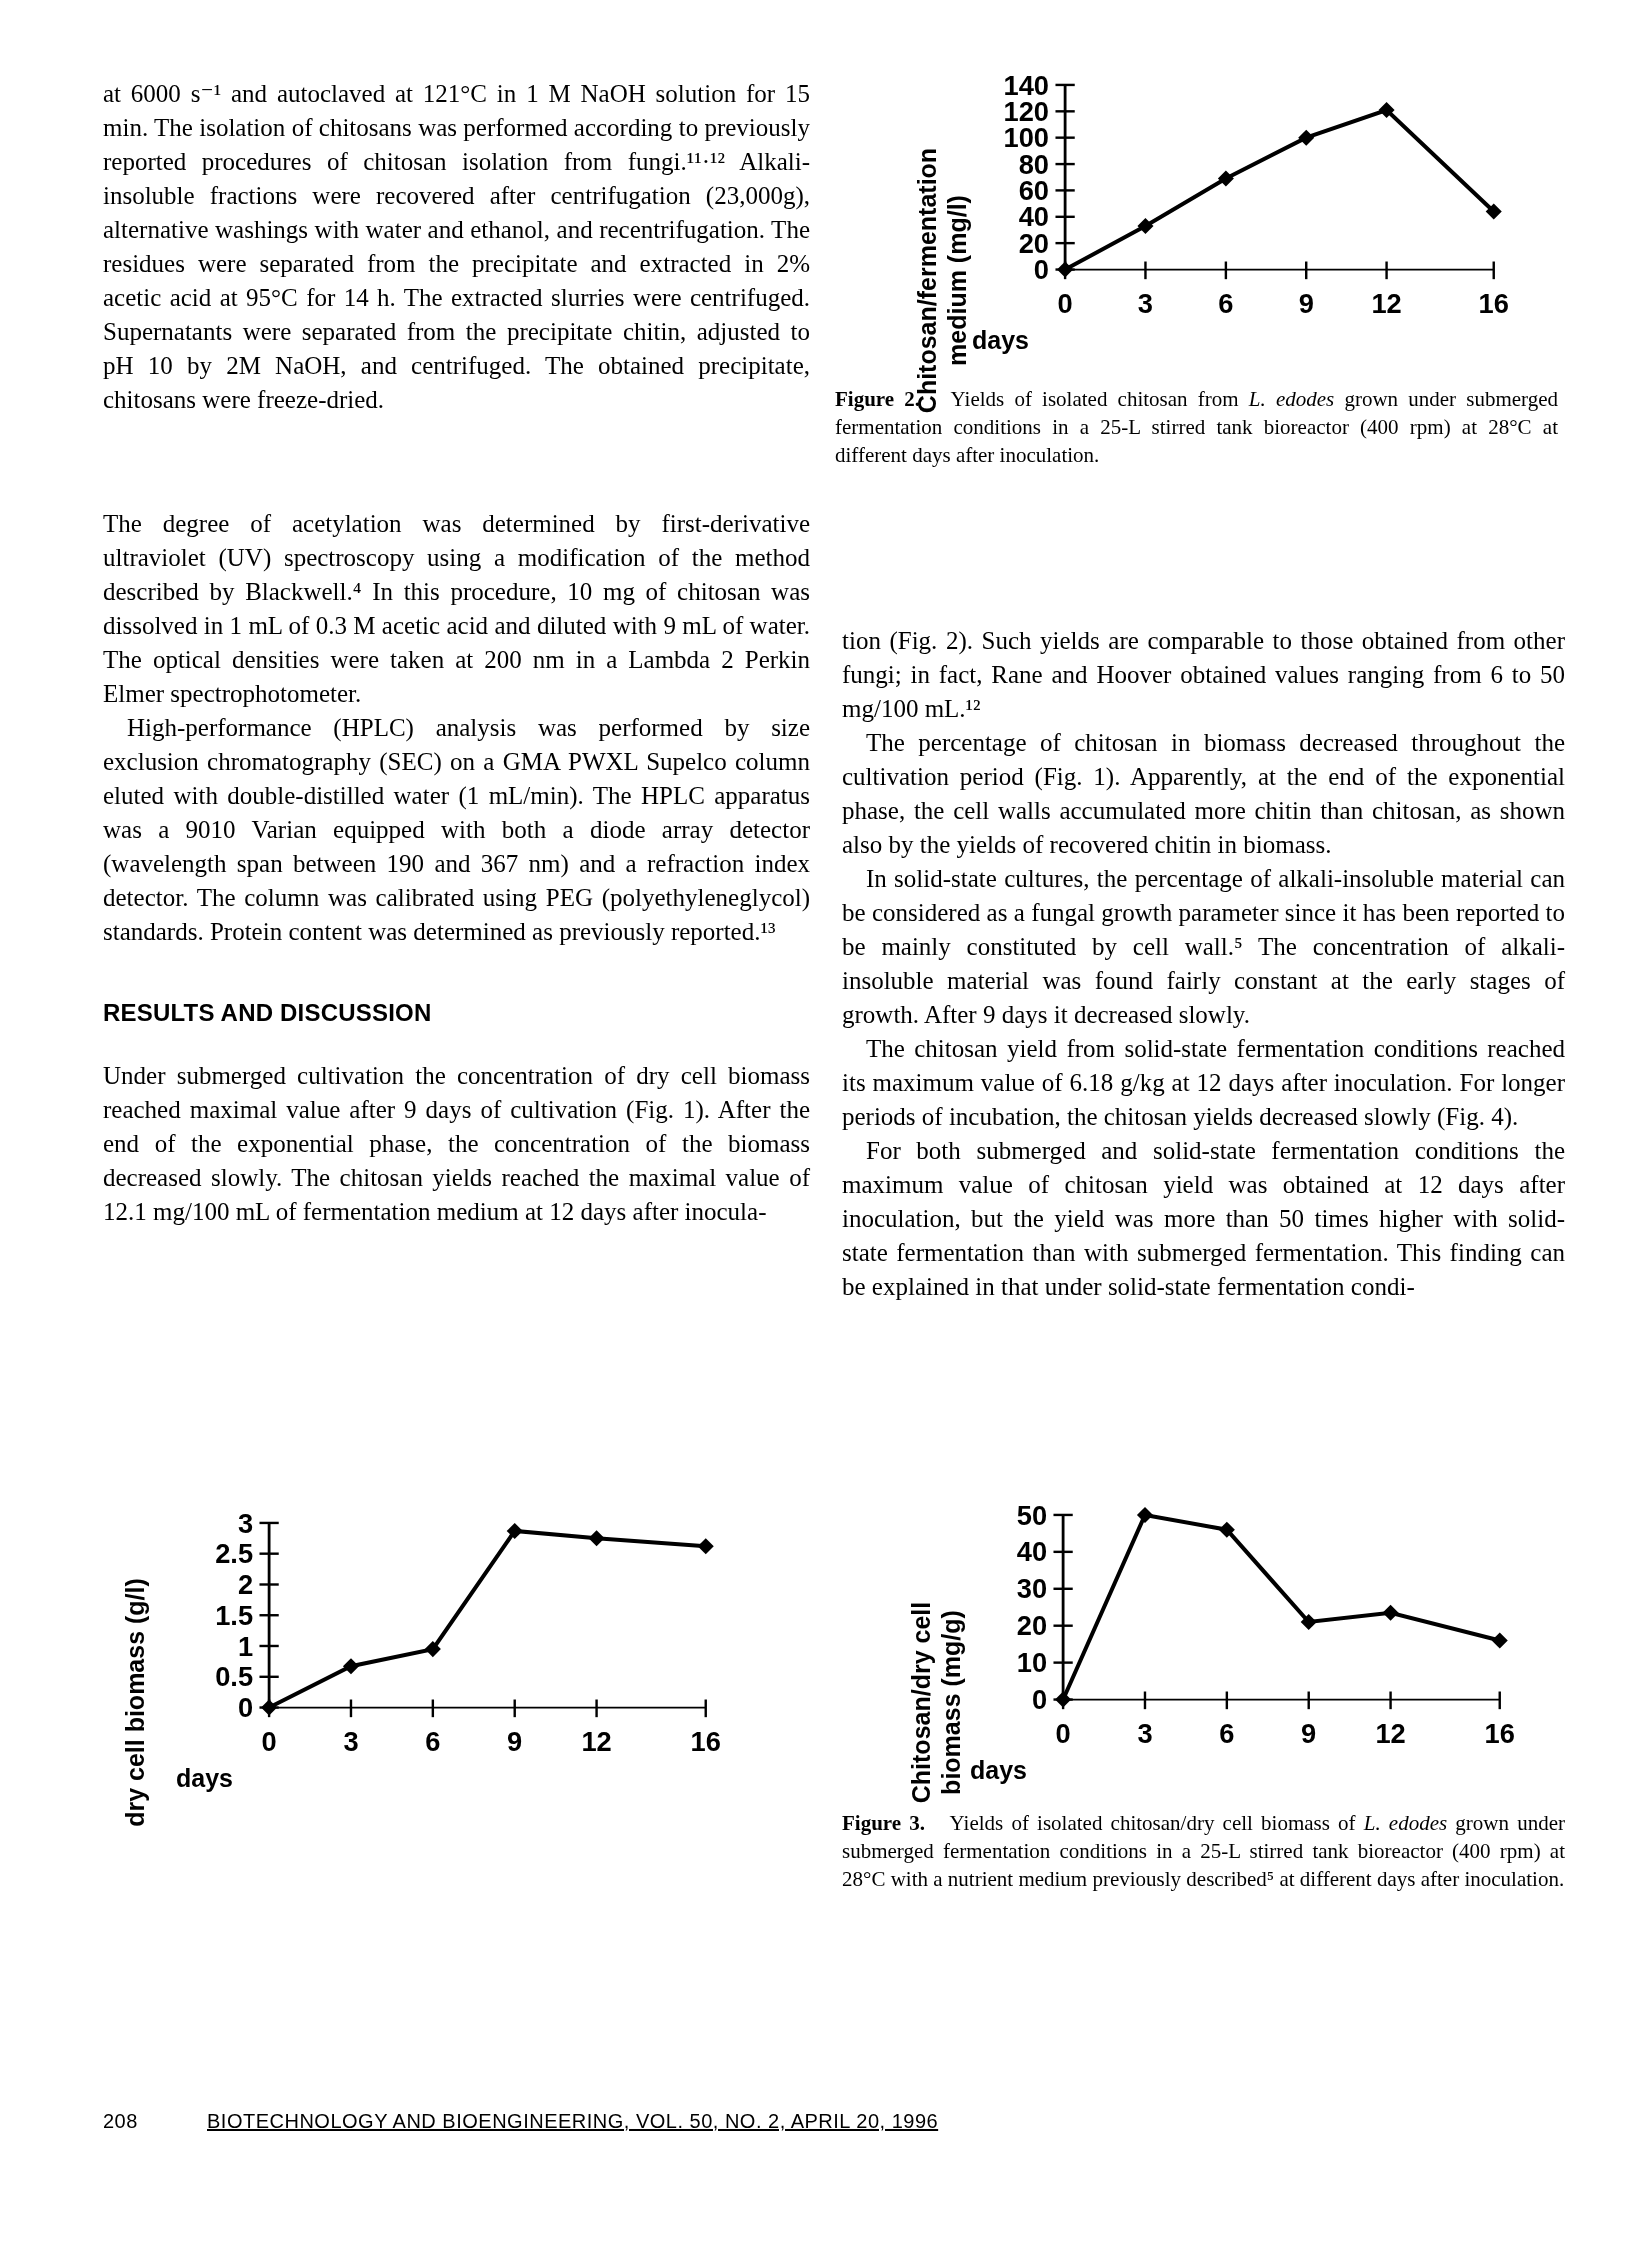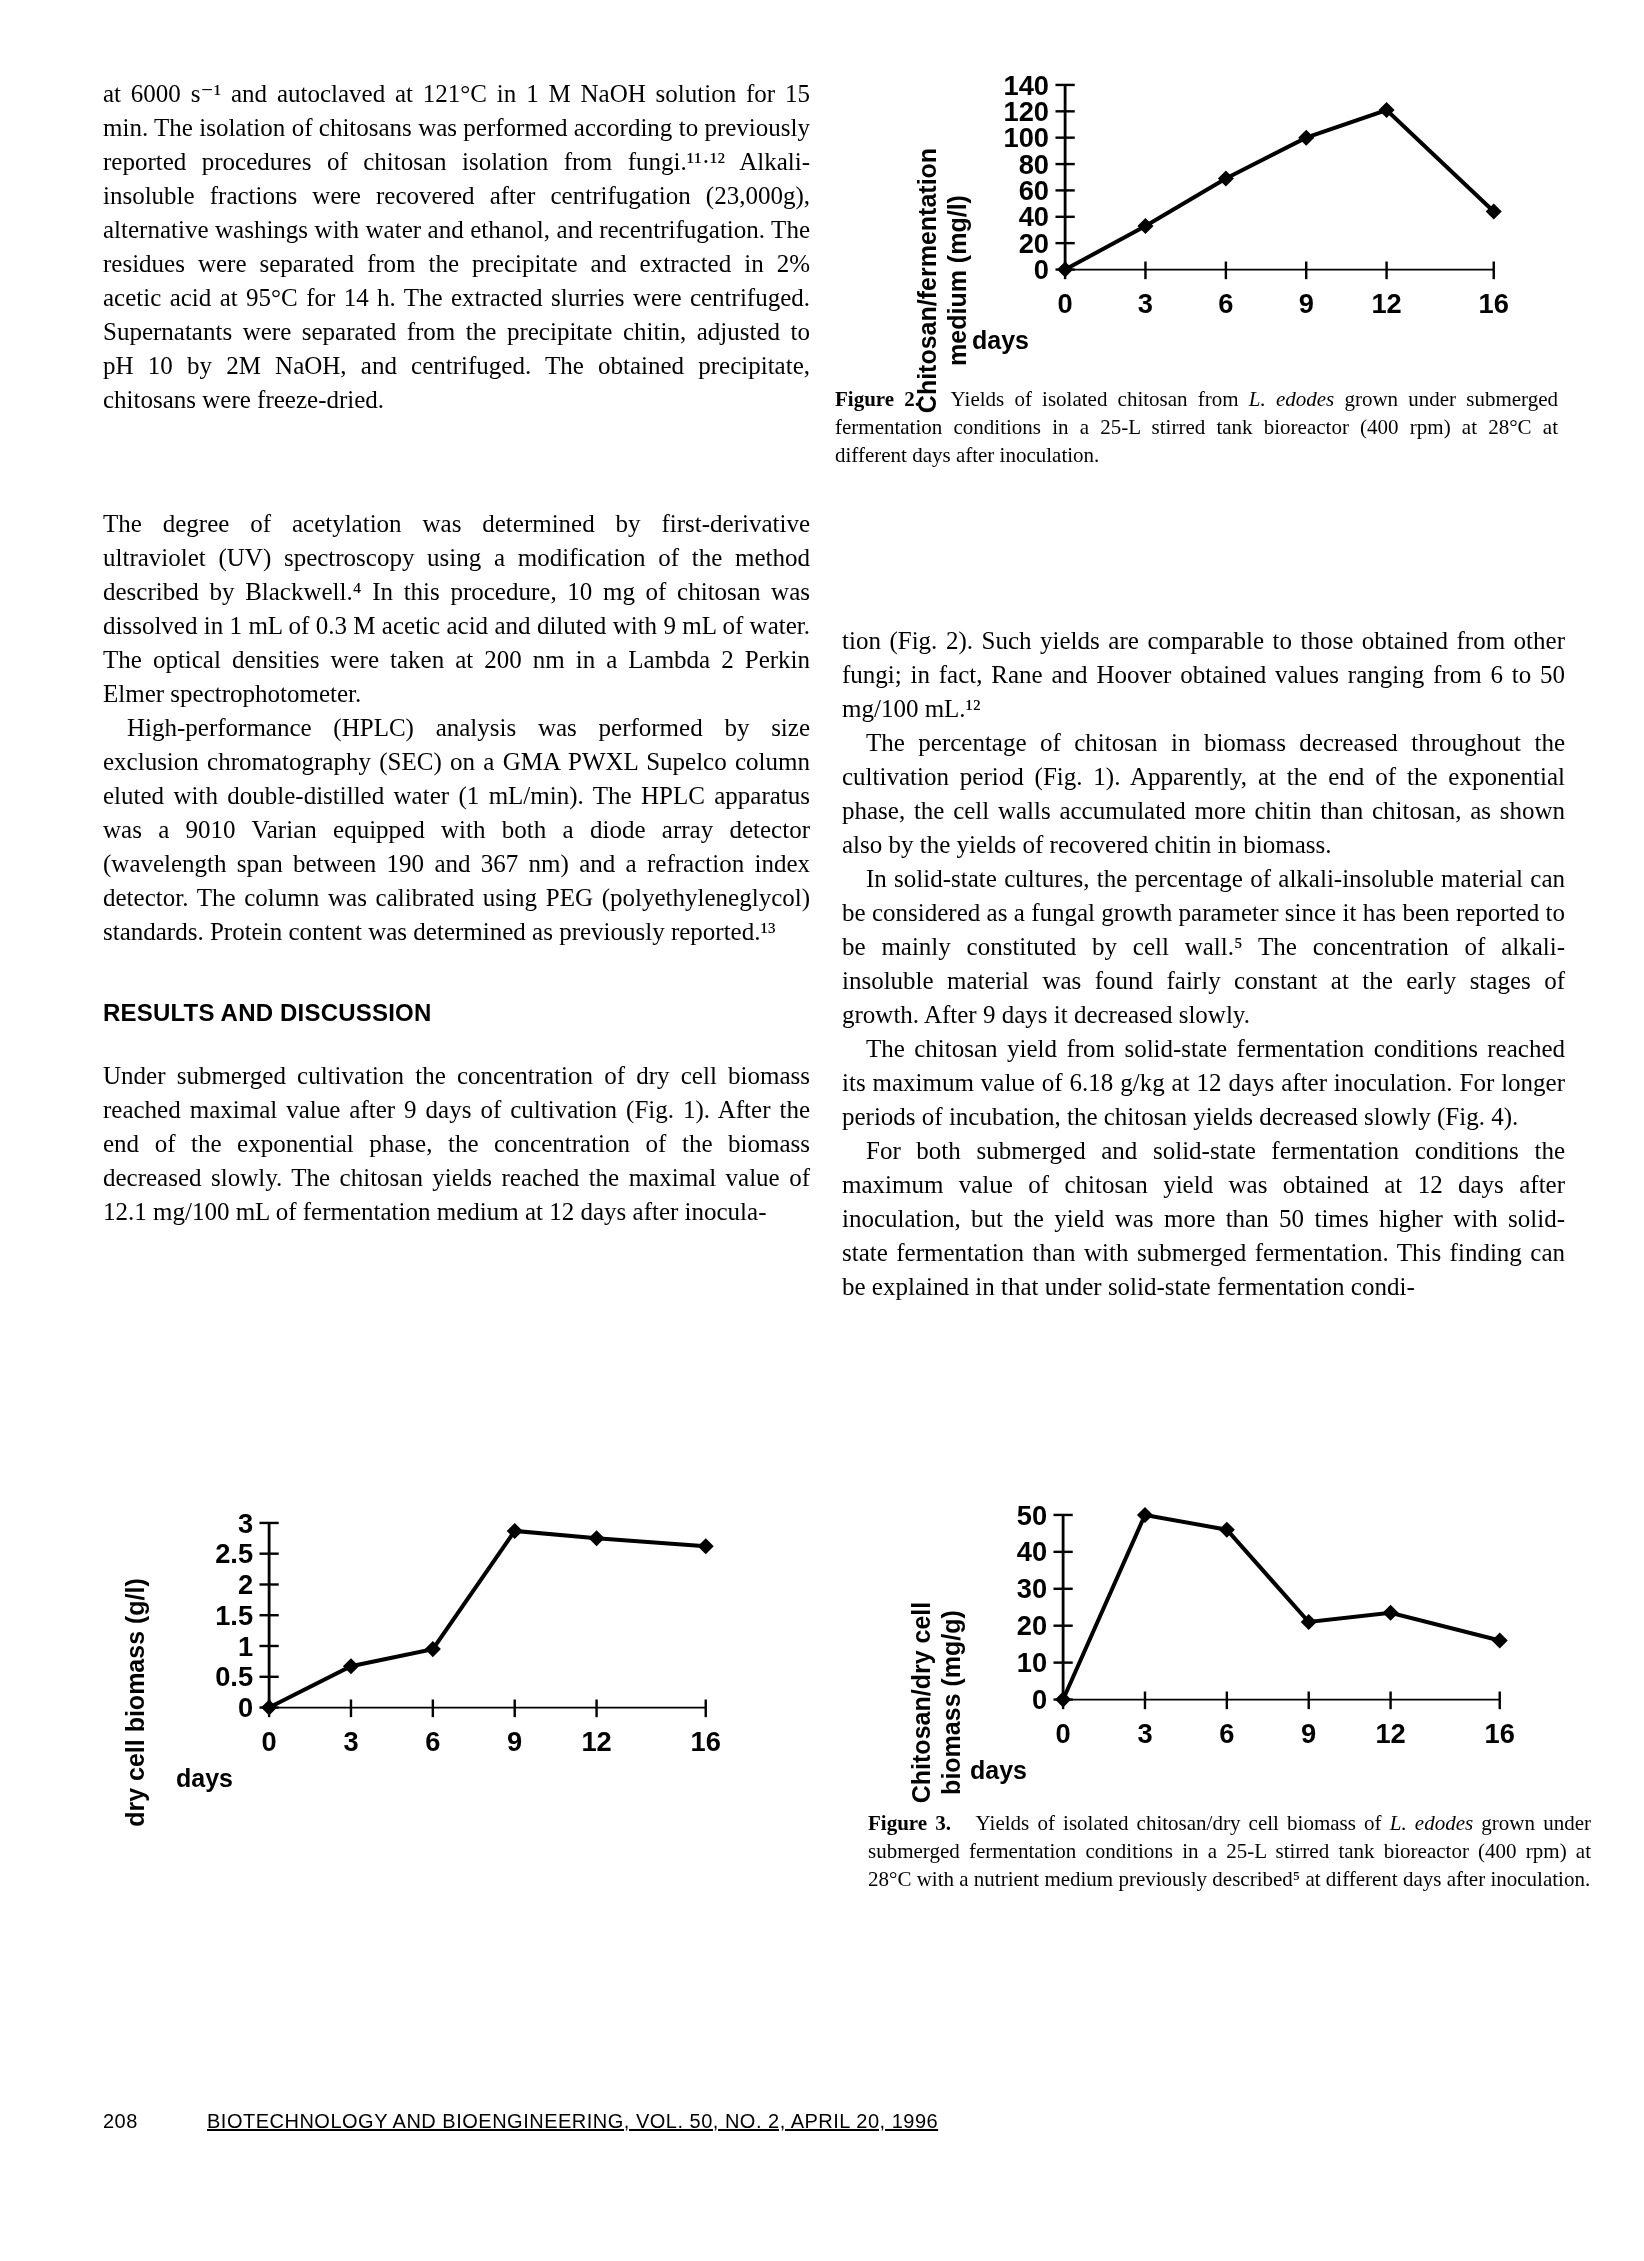--- a/index.html
+++ b/index.html
@@ -341,21 +341,21 @@
           <polygon points="320,24.4 330,34.4 320,44.4 310,34.4"></polygon>
           <polygon points="422,139.4 432,149.4 422,159.4 412,149.4"></polygon>
           <polygon points="524,127.9 534,137.9 524,147.9 514,137.9"></polygon>
           <polygon points="660,162.4 670,172.4 660,182.4 650,172.4"></polygon>
         </g>
       </svg>
 
       <div class="xlabel" style="width:530px; margin-top:4.8px;">days</div>
     </div>
 
-    <p class="caption" style="margin-top:24px; width:723px;margin-left:26px;">
+    <p class="caption" style="margin-top:24px; width:723px;">
       <b>Figure 3.</b><span>&nbsp;&nbsp;&nbsp;</span><span>Yields of isolated chitosan/dry cell biomass of </span><span class="ital">L. edodes</span><span> grown under submerged fermentation conditions in a 25-L stirred tank bioreactor (400 rpm) at 28°C with a nutrient medium previously described⁵ at different days after inoculation.</span>
     </p>
   </div>
 
   <div class="footer">
     <span class="pagenum">208</span><span>BIOTECHNOLOGY AND BIOENGINEERING, VOL. 50, NO. 2, APRIL 20, 1996</span>
   </div>
 
 </div>
 

